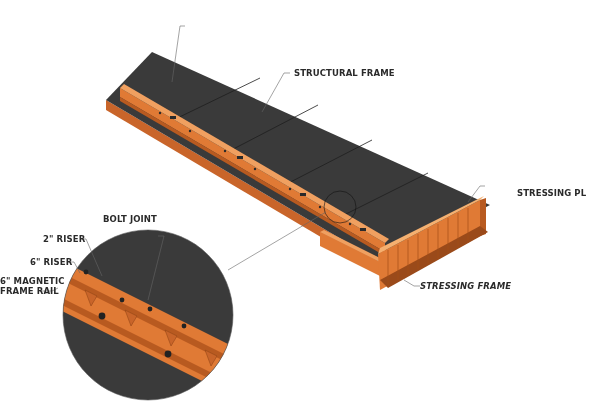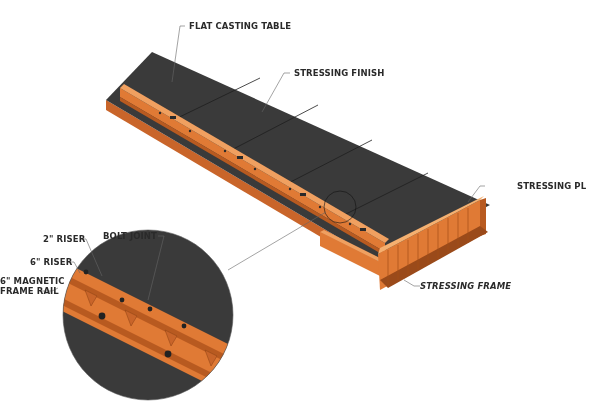--- a/index.html
+++ b/index.html
@@ -106,22 +106,21 @@
     <polyline points="485,186 480,186 468,202"></polyline>
     <polyline points="420,286 414,286 404,280"></polyline>
     <line x1="228" y1="270" x2="326" y2="212"></line>
     <polyline points="80,239 86,239 102,276"></polyline>
     <polyline points="68,262 74,262 80,273"></polyline>
     <polyline points="40,291 52,291 58,288"></polyline>
     <polyline points="158,236 164,236 148,300"></polyline>
   </g>
 </svg>
 
-  <div class="lbl" style="left:189px;top:21px;">FLAT CASTING TABLE</div>
-  <div class="lbl" style="left:294px;top:68px;">STRESSING FINISH</div>
-  <div class="lbl" style="left:517px;top:181px;text-align:center;">STRESSING PL</div>
+  <div class="lbl" style="left:294px;top:68px;">STRUCTURAL FRAME</div>
+  <div class="lbl" style="left:517px;top:188px;text-align:center;">STRESSING PL</div>
   <div class="lbl" style="left:420px;top:281px;font-style:italic;">STRESSING FRAME</div>
-  <div class="lbl" style="left:103px;top:231px;text-align:center;">BOLT JOINT</div>
+  <div class="lbl" style="left:103px;top:214px;text-align:center;">BOLT JOINT</div>
   <div class="lbl" style="left:43px;top:234px;">2" RISER</div>
   <div class="lbl" style="left:30px;top:257px;">6" RISER</div>
   <div class="lbl" style="left:0px;top:276px;">6" MAGNETIC</div>
   <div class="lbl" style="left:0px;top:286px;">FRAME RAIL</div>
 </div>
 
 </body></html>

